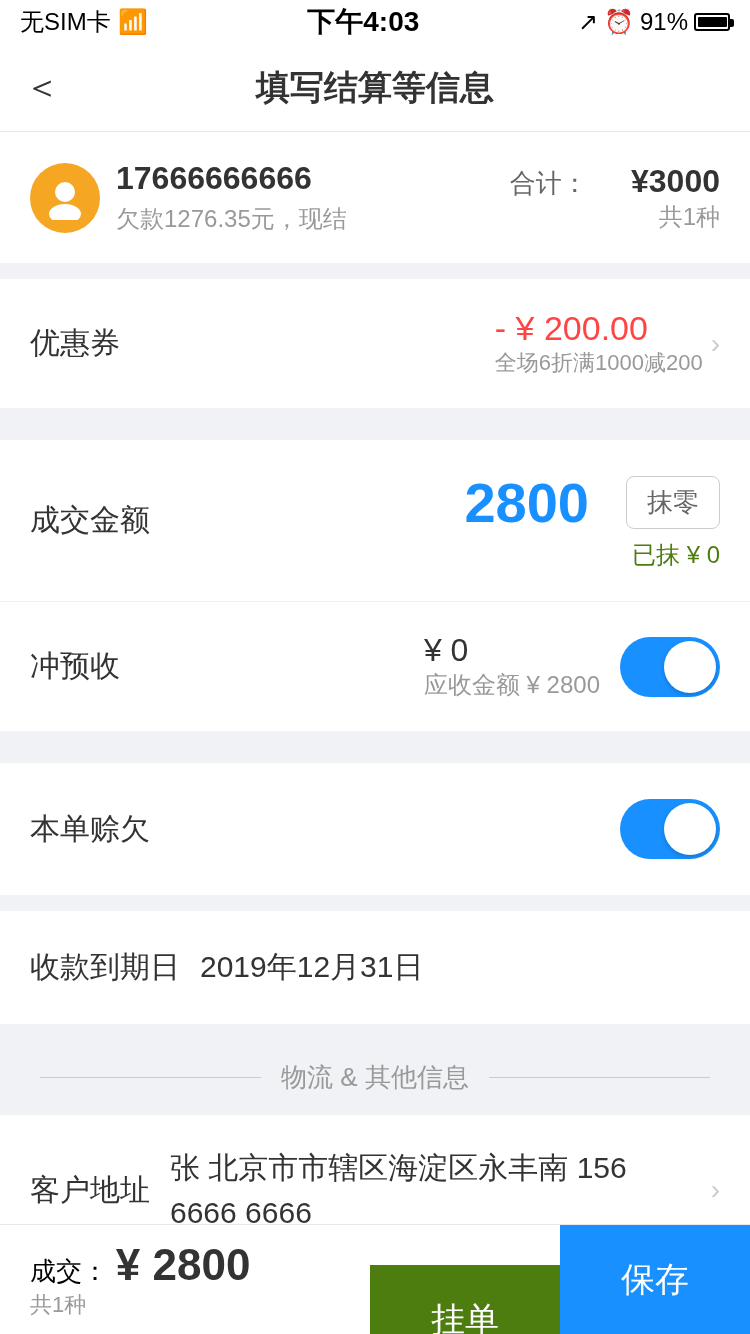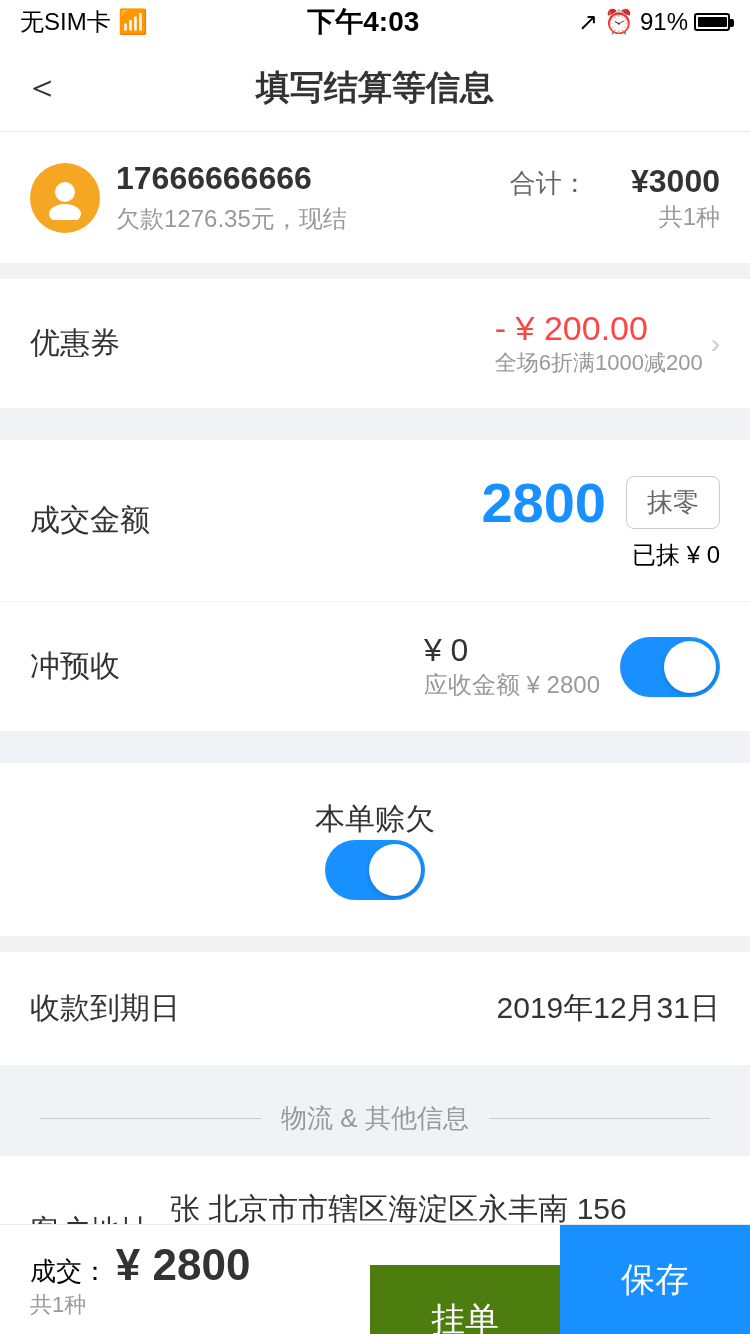--- a/index.html
+++ b/index.html
@@ -124,32 +124,32 @@
       align-items: center;
       justify-content: space-between;
       padding: 30px;
       border-bottom: 1px solid #f0f2f5;
       min-height: 90px;
     }
     .form-row:last-child { border-bottom: none; }
     .form-row-label { font-size: 30px; color: #333; }
 
     
-    .amount-right { display: flex; align-items: center; gap: 20px; }
+    .amount-right { display: flex; align-items: center; gap: 37px; }
     .amount-value { font-size: 56px; font-weight: 700; color: #1890ff; }
     .round-btn {
       border: 1px solid #ccc;
       border-radius: 8px;
       padding: 8px 20px;
       font-size: 26px;
       color: #666;
       background: #fff;
       cursor: pointer;
     }
-    .amount-sub { font-size: 24px; color: #000000; text-align: right; margin-top: 4px; }
+    .amount-sub { font-size: 24px; color: #4d7c0f; text-align: right; margin-top: 4px; }
     .prereceive-amount { font-size: 32px; color: #333; font-weight: 500; }
     .prereceive-desc { font-size: 24px; color: #999; }
 
     
     .toggle {
       width: 100px;
       height: 60px;
       background: #1890ff;
       border-radius: 30px;
       position: relative;
@@ -167,31 +167,29 @@
       right: 4px;
       box-shadow: 0 2px 4px rgba(0,0,0,0.2);
     }
 
     
     .debt-row {
       display: flex;
       align-items: center;
       justify-content: space-between;
       padding: 36px 30px;
-      flex-direction: column;
     }
     .debt-label { font-size: 30px; color: #333; }
 
     
     .due-date-row {
       display: flex;
       align-items: center;
       padding: 36px 30px;
       gap: 20px;
-      justify-content: space-between;
     }
     .due-date-label { font-size: 30px; color: #333; }
     .due-date-value { font-size: 30px; color: #333; }
 
     
     .logistics-divider {
       display: flex;
       align-items: center;
       justify-content: space-between;
       padding: 20px 40px;

